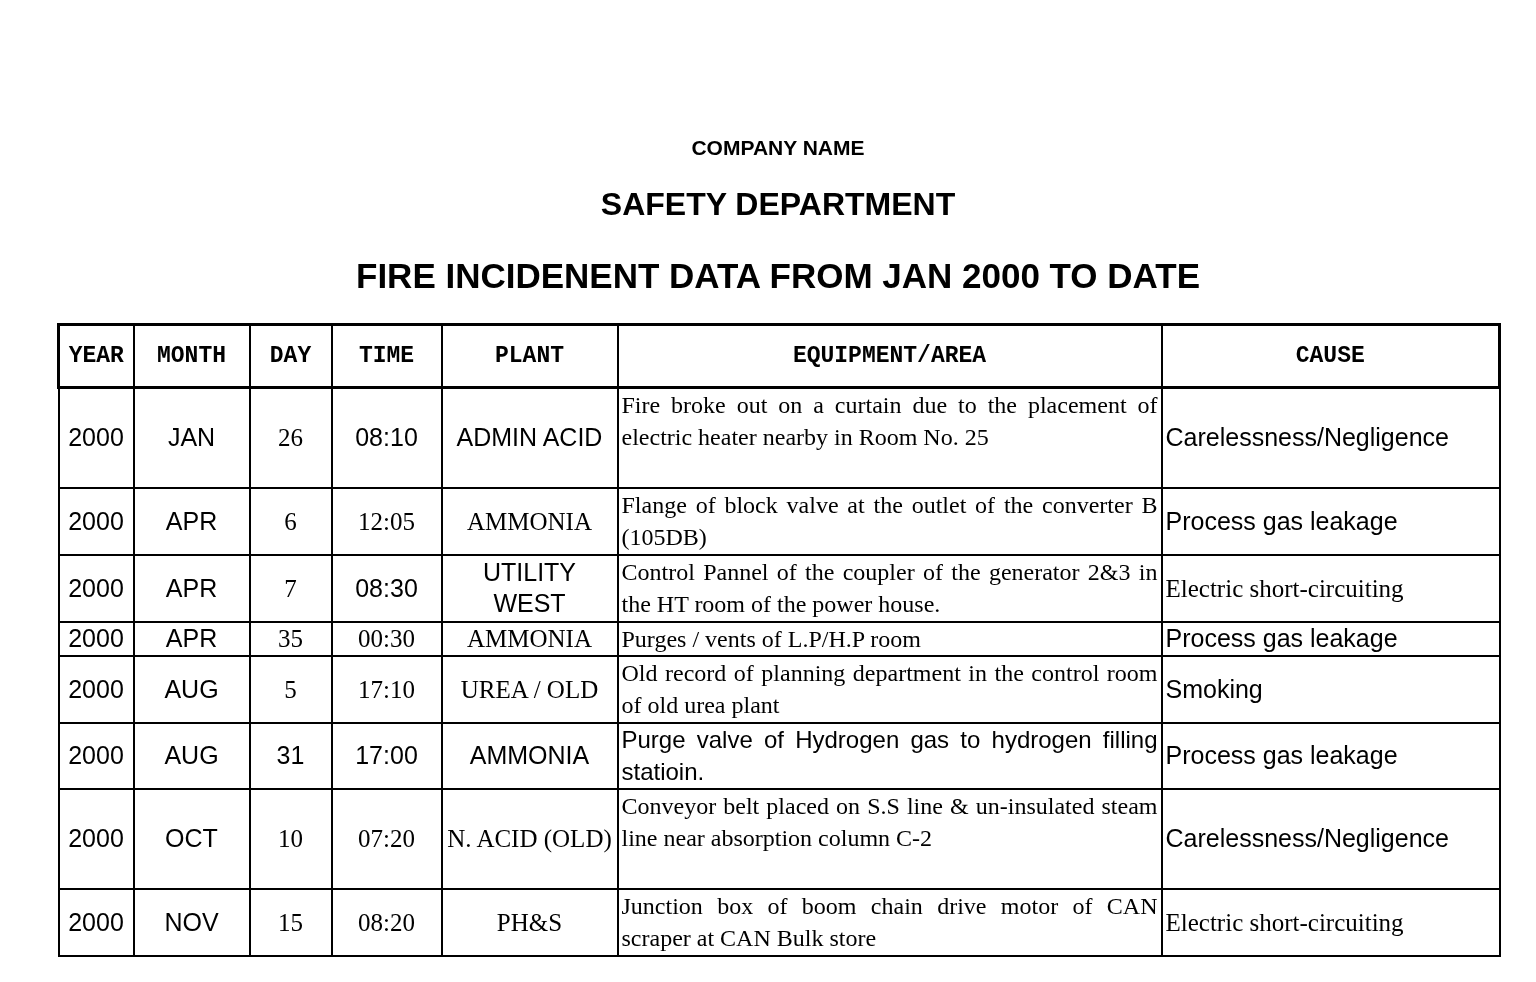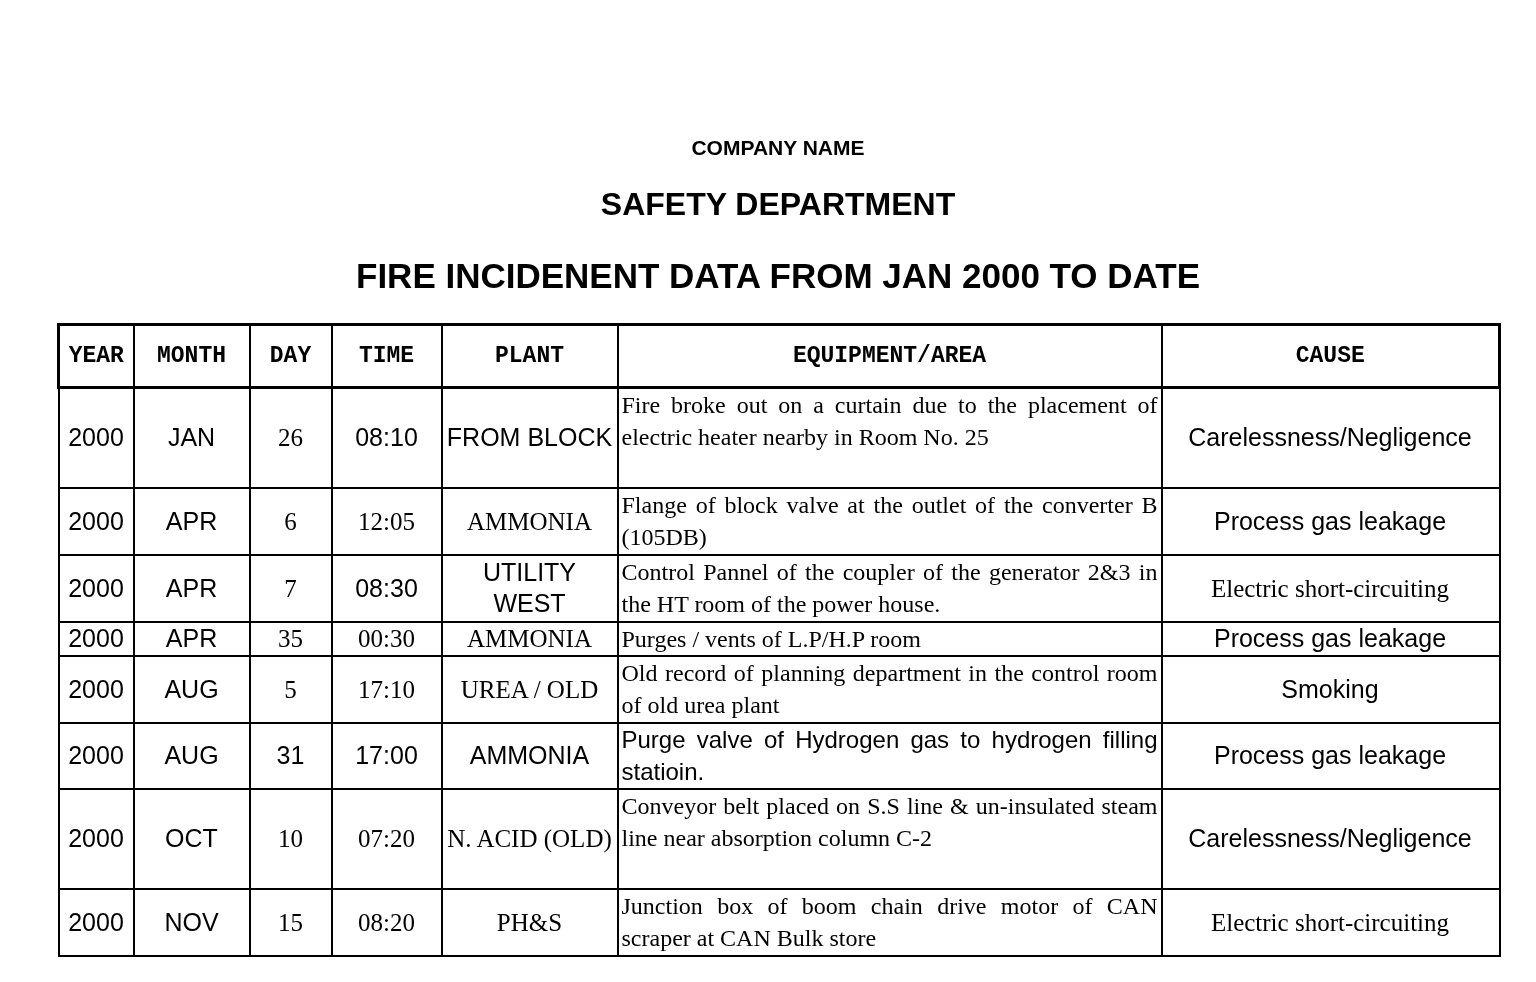--- a/index.html
+++ b/index.html
@@ -10,21 +10,21 @@
   .t3 { top: 256px; font-size: 35px; }
   table { position: absolute; left: 57px; top: 323px; border-collapse: collapse; table-layout: fixed; }
   th, td { border: 2px solid #000; padding: 0 4px; text-align: center; vertical-align: middle; }
   thead th { border-top: 3px solid #000; border-bottom: 3px solid #000; font-family: Liberation Mono, monospace; font-size: 23px; font-weight: bold; height: 60px; border-radius: 16px; }
   thead th:first-child { border-left: 3px solid #000; }
   thead th:last-child { border-right: 3px solid #000; }
   td { font-size: 25px; line-height: 31px; }
   .sans { font-family: "Liberation Sans", sans-serif; }
   .serif { font-family: "Liberation Serif", serif; margin-top: 28px; }
   td.desc { text-align: justify; vertical-align: top; padding: 0 3px; font-size: 24px; line-height: 32px; }
-  td.cause { text-align: center; padding-left: 3px; }
+  td.cause { text-align: left; padding-left: 3px; }
 </style>
 </head>
 <body>
 
 <div class="title t1">COMPANY NAME</div>
 <div class="title t2">SAFETY DEPARTMENT</div>
 <div class="title t3">FIRE INCIDENENT DATA FROM JAN 2000 TO DATE</div>
 
 <table>
   <colgroup>
@@ -46,21 +46,21 @@
       <th>EQUIPMENT/AREA</th>
       <th>CAUSE</th>
     </tr>
   </thead>
   <tbody>
     <tr style="height:100px">
       <td class="sans">2000</td>
       <td class="sans">JAN</td>
       <td class="serif">26</td>
       <td class="sans">08:10</td>
-      <td class="sans">FROM BLOCK</td>
+      <td class="sans">ADMIN ACID</td>
       <td class="serif desc">Fire broke out on a curtain due to the placement of electric heater nearby in Room No. 25</td>
       <td class="sans cause">Carelessness/Negligence</td>
     </tr>
     <tr style="height:67px">
       <td class="sans">2000</td>
       <td class="sans">APR</td>
       <td class="serif">6</td>
       <td class="serif">12:05</td>
       <td class="serif">AMMONIA</td>
       <td class="serif desc">Flange of  block valve at the outlet of the converter B (105DB)</td>

